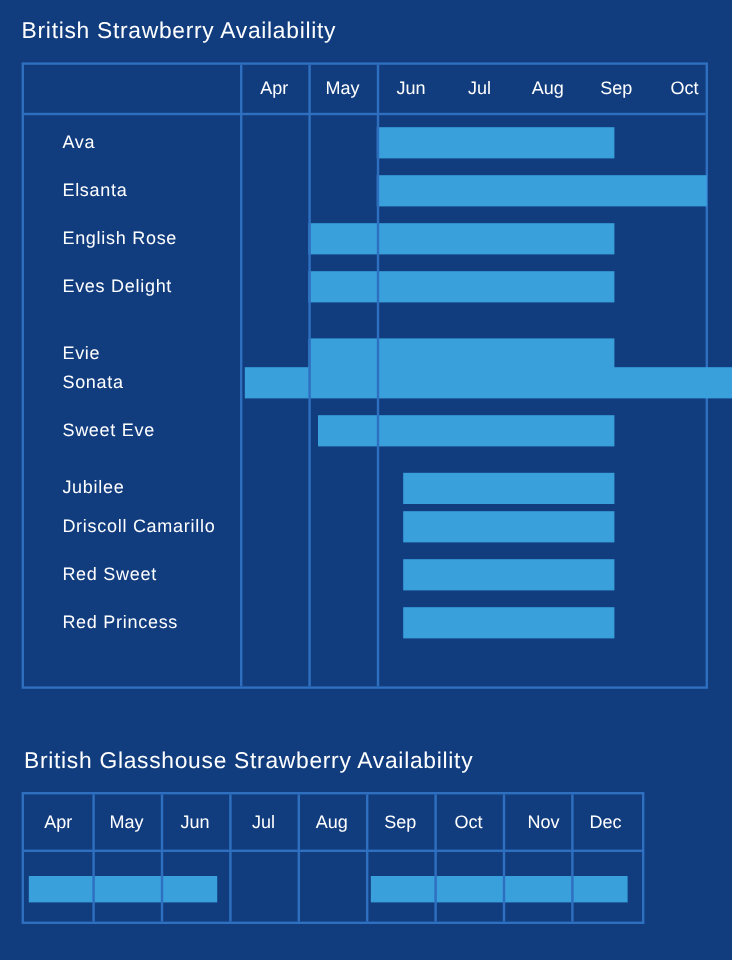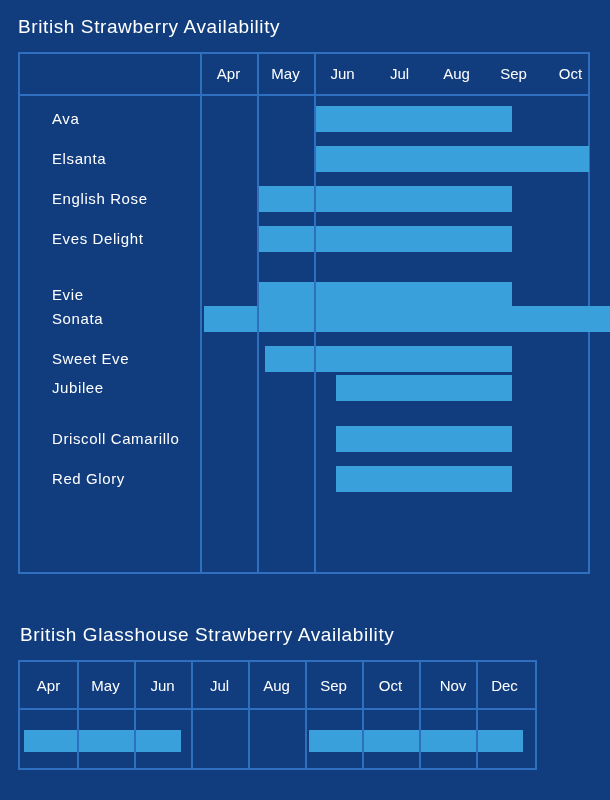--- a/index.html
+++ b/index.html
@@ -192,30 +192,34 @@
           <div class="c1-bar" style="left: 237px; width: 255px;"></div>
         </div>
         <div class="c1-row" style="top: 204px;">
           <div class="c1-label">Sonata</div>
           <div class="c1-bar" style="left: 184px; width: 421px;"></div>
         </div>
         <div class="c1-row" style="top: 244px;">
           <div class="c1-label">Sweet Eve</div>
           <div class="c1-bar" style="left: 245px; width: 247px;"></div>
         </div>
-        <div class="c1-row" style="top: 273px; padding-left: 13px;">
+        <div class="c1-row" style="top: 292px; padding-left: 13px;">
           <div class="c1-label">Jubilee</div>
           <div class="c1-bar" style="left: 316px; width: 176px;"></div>
         </div>
         <div class="c1-row" style="top: 324px;">
           <div class="c1-label">Driscoll Camarillo</div>
           <div class="c1-bar" style="left: 316px; width: 176px;"></div>
         </div>
         <div class="c1-row" style="top: 364px;">
-          <div class="c1-label">Red Glory</div>
+          <div class="c1-label">Red Sweet</div>
+          <div class="c1-bar" style="left: 316px; width: 176px;"></div>
+        </div>
+        <div class="c1-row" style="top: 404px;">
+          <div class="c1-label">Red Princess</div>
           <div class="c1-bar" style="left: 316px; width: 176px;"></div>
         </div>
       </div>
   <div class="c1-vline" style="left: 180px;"></div>
       <div class="c1-vline" style="left: 237px;"></div>
       <div class="c1-vline" style="left: 294px;"></div>
     </div>
 
   <div class="title2">British Glasshouse Strawberry Availability</div>
 

